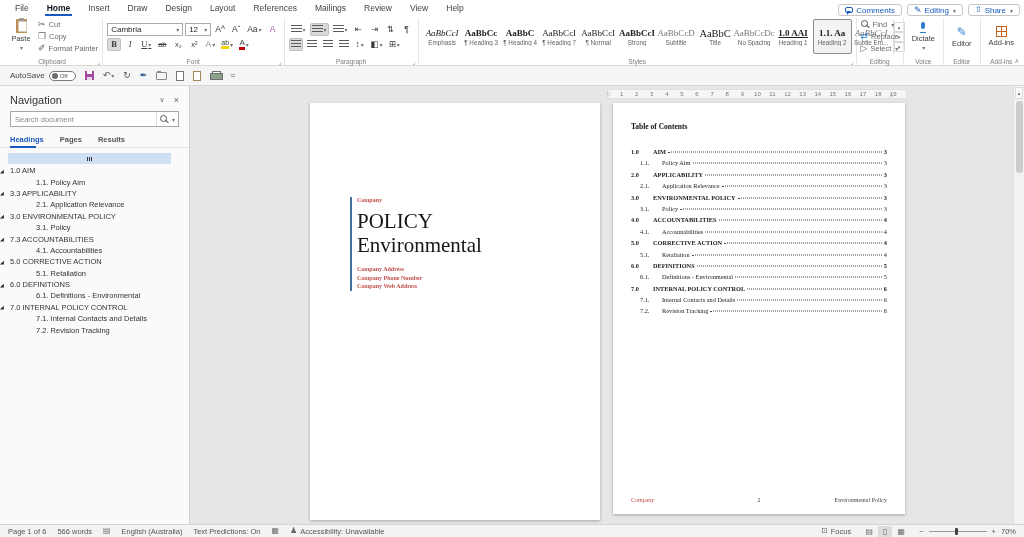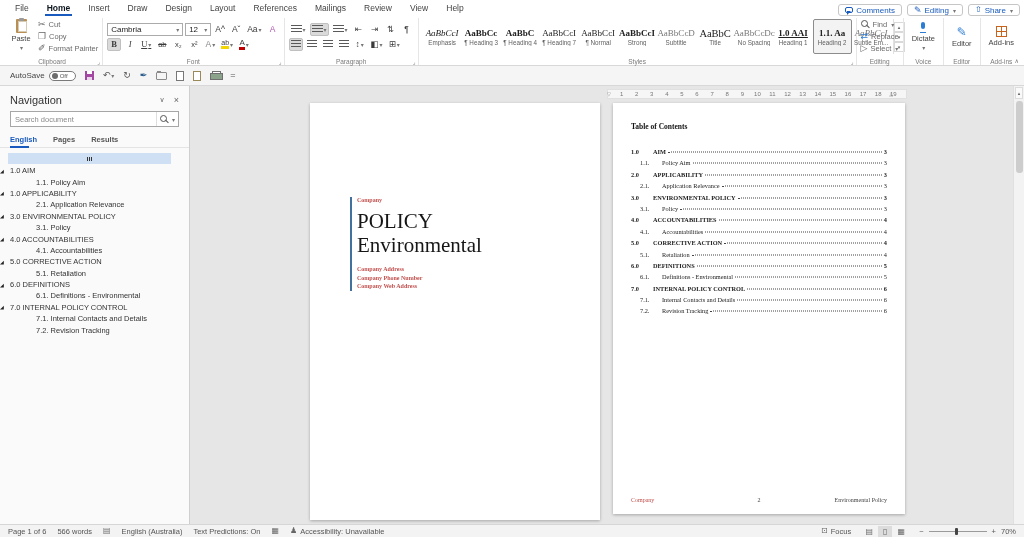--- a/index.html
+++ b/index.html
@@ -484,21 +484,21 @@
       </div>
       <div class="nav-search">
         <input type="text" placeholder="Search document" style="">
         <span class="sright">
           <span class="ico-mag"></span>
           <span class="car">▾</span>
         </span>
       </div>
       <div class="nav-tabs">
 
-          <div class="nav-tab active">English</div>
+          <div class="nav-tab active">Headings</div>
 
           <div class="nav-tab">Pages</div>
 
           <div class="nav-tab">Results</div>
         </div>
       <div class="nav-list">
         <div class="nav-sel">
             <i></i>
           </div>
         <div>
@@ -508,41 +508,41 @@
               <span class="nav-label">1.0 AIM</span>
             </div>
 
             <div class="nav-item sub">
               <span class="tri">◢</span>
               <span class="nav-label">1.1. Policy Aim</span>
             </div>
 
             <div class="nav-item l1">
               <span class="tri">◢</span>
-              <span class="nav-label">1.0 APPLICABILITY</span>
+              <span class="nav-label">3.3 APPLICABILITY</span>
             </div>
 
             <div class="nav-item sub">
               <span class="tri">◢</span>
               <span class="nav-label">2.1. Application Relevance</span>
             </div>
 
             <div class="nav-item l1">
               <span class="tri">◢</span>
               <span class="nav-label">3.0 ENVIRONMENTAL POLICY</span>
             </div>
 
             <div class="nav-item sub">
               <span class="tri">◢</span>
               <span class="nav-label">3.1. Policy</span>
             </div>
 
             <div class="nav-item l1">
               <span class="tri">◢</span>
-              <span class="nav-label">4.0 ACCOUNTABILITIES</span>
+              <span class="nav-label">7.3 ACCOUNTABILITIES</span>
             </div>
 
             <div class="nav-item sub">
               <span class="tri">◢</span>
               <span class="nav-label">4.1. Accountabilities</span>
             </div>
 
             <div class="nav-item l1">
               <span class="tri">◢</span>
               <span class="nav-label">5.0 CORRECTIVE ACTION</span>

